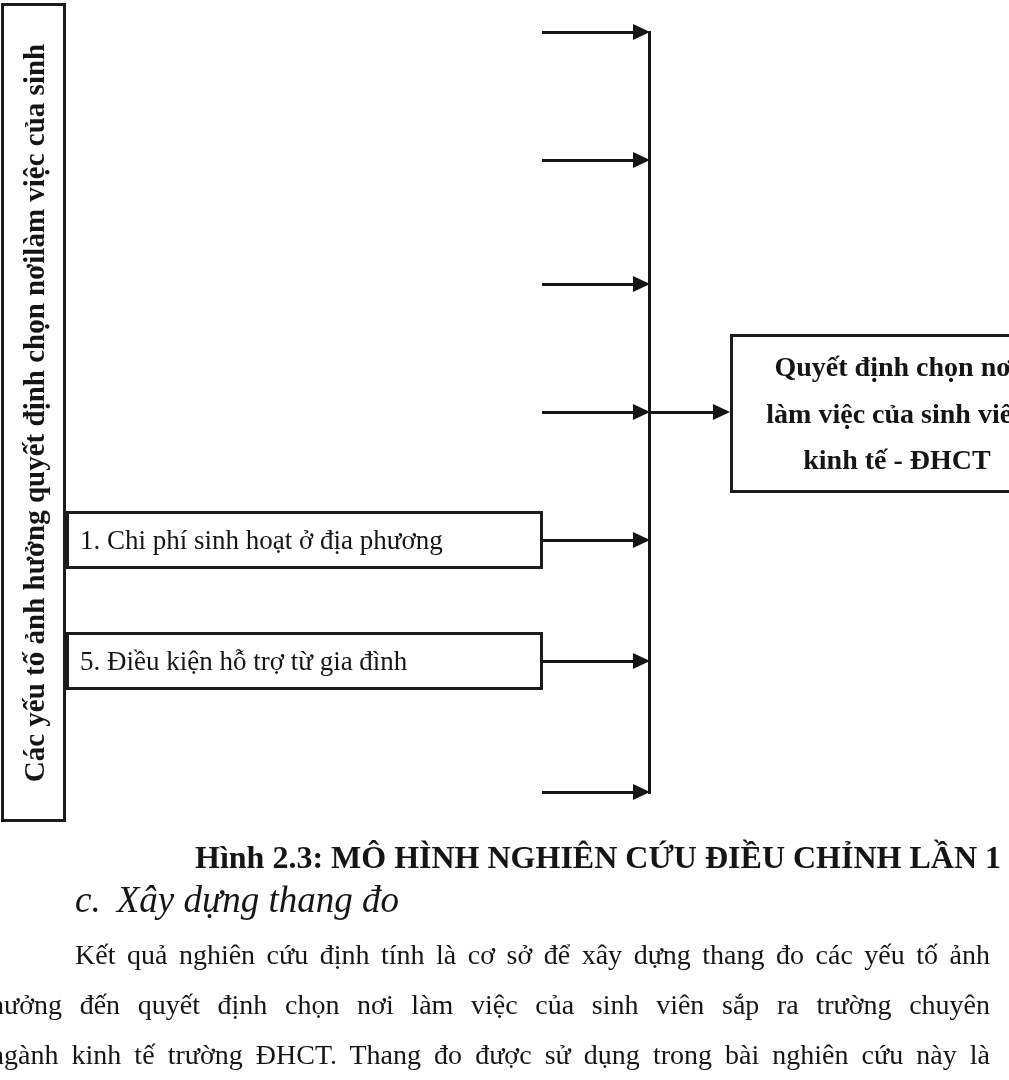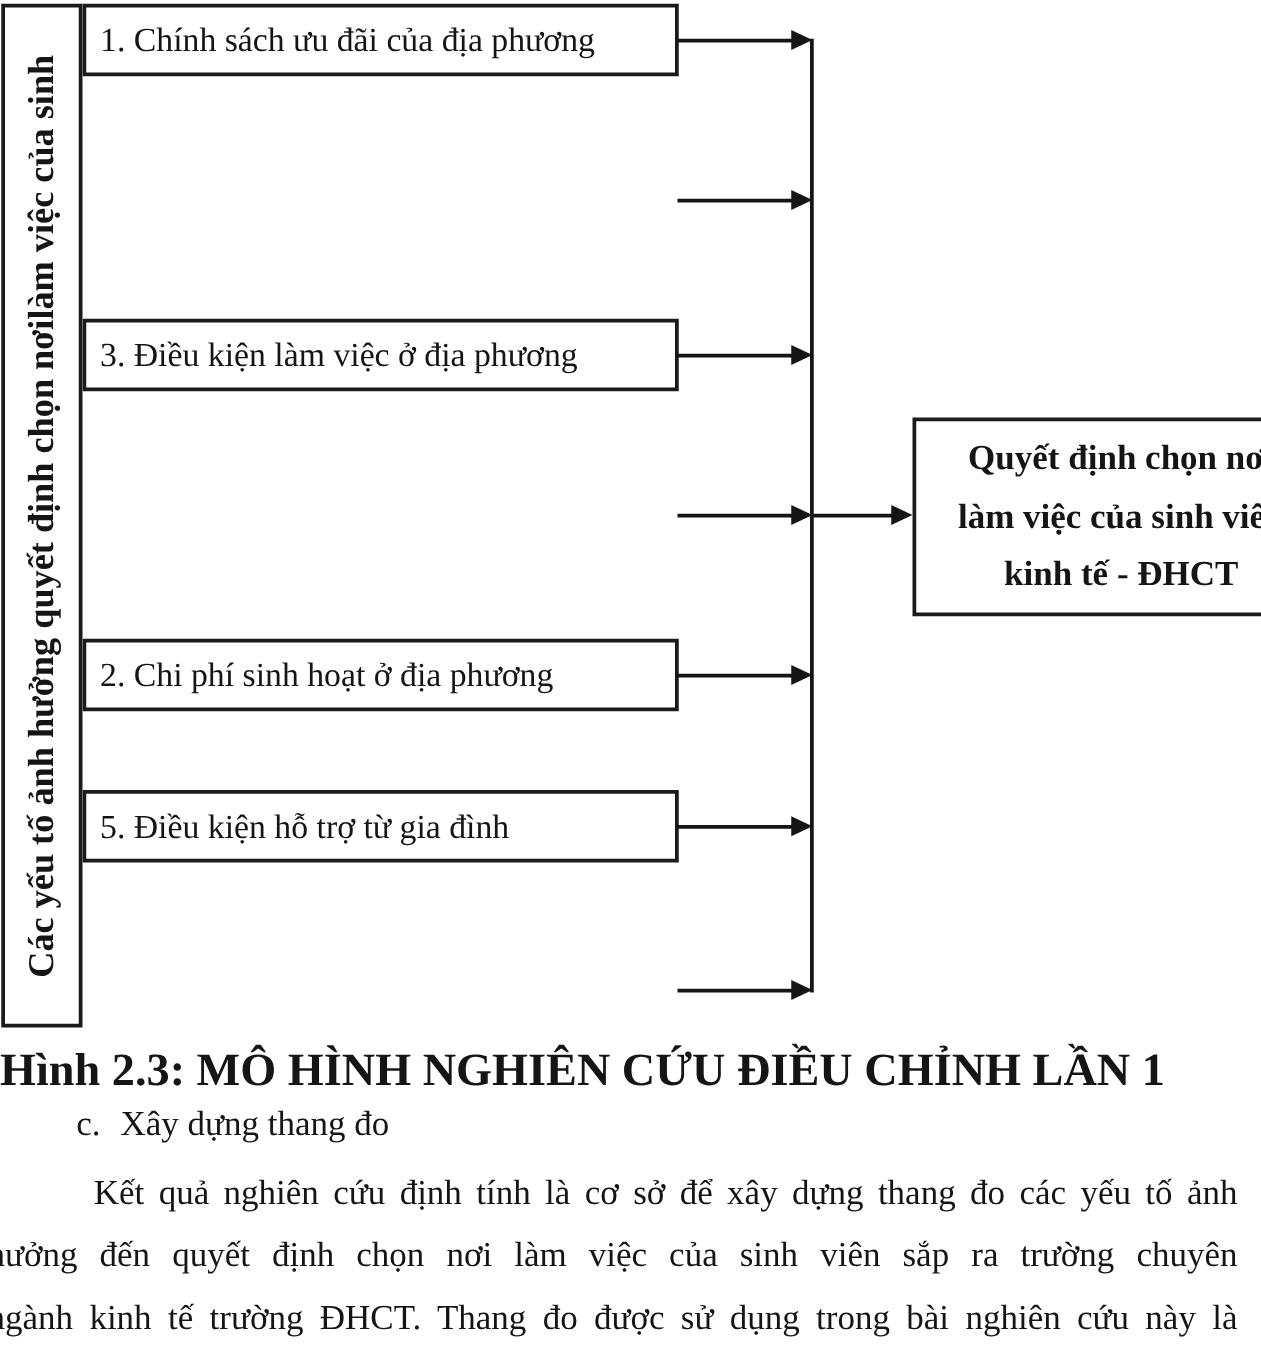--- a/index.html
+++ b/index.html
@@ -61,28 +61,28 @@
     justify-content:space-evenly;
     text-align:center;
     font-weight:700; font-size:28px; line-height:32px;
     white-space:nowrap;
   }
 
   
   .caption {
     position:absolute; left:0; right:8px; top:835px;
     height:44px; line-height:44px;
-    text-align:left;
-    font-weight:700; font-size:37px;
+    text-align:right;
+    font-weight:700; font-size:32px;
     white-space:nowrap;
   }
   .subheading {
-    position:absolute; left:61px; top:880px;
+    position:absolute; left:75px; top:880px;
     height:40px; line-height:40px;
-    font-size:28px;
+    font-style:italic; font-size:37px;
     white-space:nowrap;
   }
   .subheading .marker { margin-right:16px; }
   .p-line {
     position:absolute; left:-10px;
     width:1000px; height:50px; line-height:50px;
     font-size:28px;
     text-align:justify; text-align-last:justify;
   }
   .p-line.indent { text-indent:85px; }
@@ -91,23 +91,21 @@
 </head>
 <body>
 
 <div class="page">
   <div class="diagram">
 
     <div class="left-strip">
       <div class="vtext">Các yếu tố ảnh hưởng quyết định chọn nơilàm việc của sinh</div>
     </div>
 
-    <div class="factor-box" style="top:3px">1. Chính sách ưu đãi của địa phương</div>
-    <div class="factor-box" style="top:255px">3. Điều kiện làm việc ở địa phương</div>
-    <div class="factor-box" style="top:511px">2. Chi phí sinh hoạt ở địa phương</div>
+    <div class="factor-box" style="top:511px">1. Chi phí sinh hoạt ở địa phương</div>
     <div class="factor-box" style="top:632px">5. Điều kiện hỗ trợ từ gia đình</div>
 
     <div class="shaft" style="left:542px;width:94px;top:31px"></div>
     <div class="ah" style="left:633px;top:24px"></div>
     <div class="shaft" style="left:542px;width:94px;top:159px"></div>
     <div class="ah" style="left:633px;top:152px"></div>
     <div class="shaft" style="left:542px;width:94px;top:283px"></div>
     <div class="ah" style="left:633px;top:276px"></div>
     <div class="shaft" style="left:542px;width:94px;top:411px"></div>
     <div class="ah" style="left:633px;top:404px"></div>

